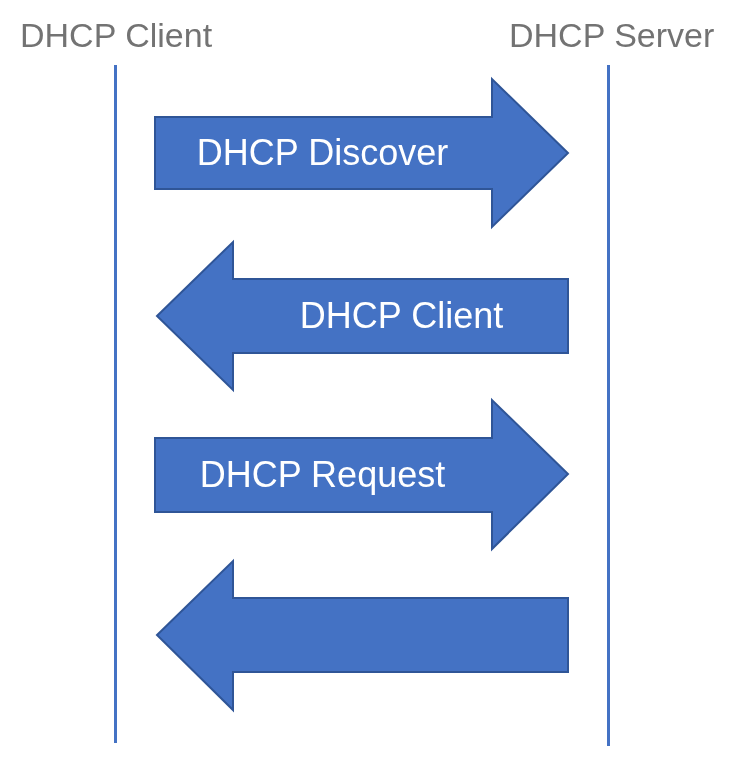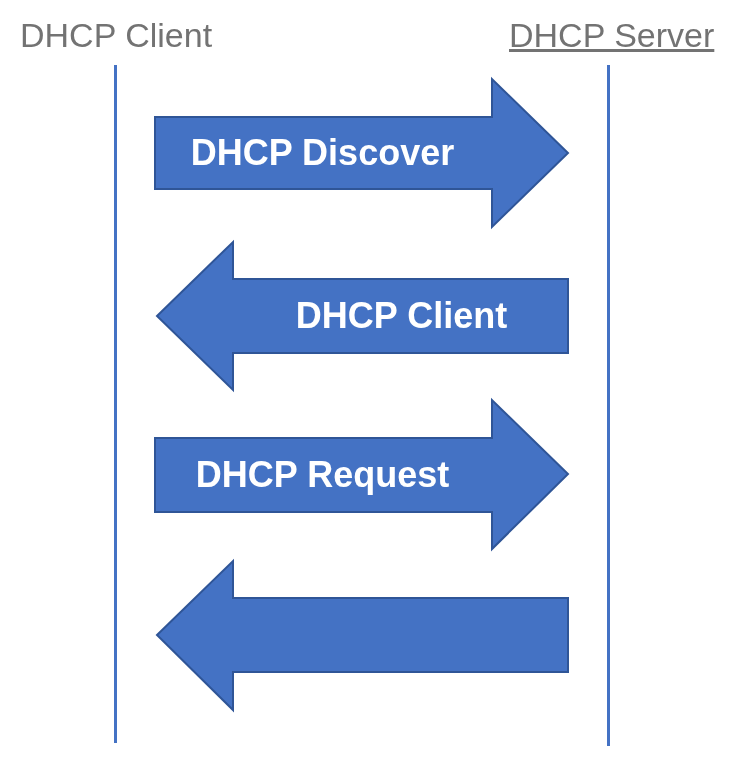--- a/index.html
+++ b/index.html
@@ -20,21 +20,21 @@
   
   .actor-label {
     position: absolute;
     font-size: 34px;
     line-height: 1;
     color: #737373;
     white-space: nowrap;
     font-weight: 400;
   }
   #actor-client-label { left: 20px;  top: 18px; }
-  #actor-server-label { left: 509px; top: 18px; text-decoration: underline; }
+  #actor-server-label { left: 509px; top: 18px; }
 
   
   .lifeline {
     position: absolute;
     width: 3px;
     background: #4472C4;
   }
   #lifeline-client { left: 114px; top: 65px;  height: 678px; }
   #lifeline-server { left: 607px; top: 65px;  height: 681px; }
 
@@ -59,21 +59,21 @@
     top: 0;
     height: 100%;
     display: flex;
     align-items: center;
     justify-content: center;
     color: #ffffff;
     font-size: 36px;
     line-height: 1;
     white-space: nowrap;
     pointer-events: none;
-    font-weight: 700;
+    font-weight: 400;
   }
 
   
   #arrow-discover { left: 154px; top: 78px; width: 415px; height: 150px; }
   #arrow-discover .arrow-text { left: 0; right: 78px; }
 
   
   #arrow-offer { left: 156px; top: 240px; width: 413px; height: 152px; }
   #arrow-offer .arrow-text { left: 78px; right: 0; }
 

